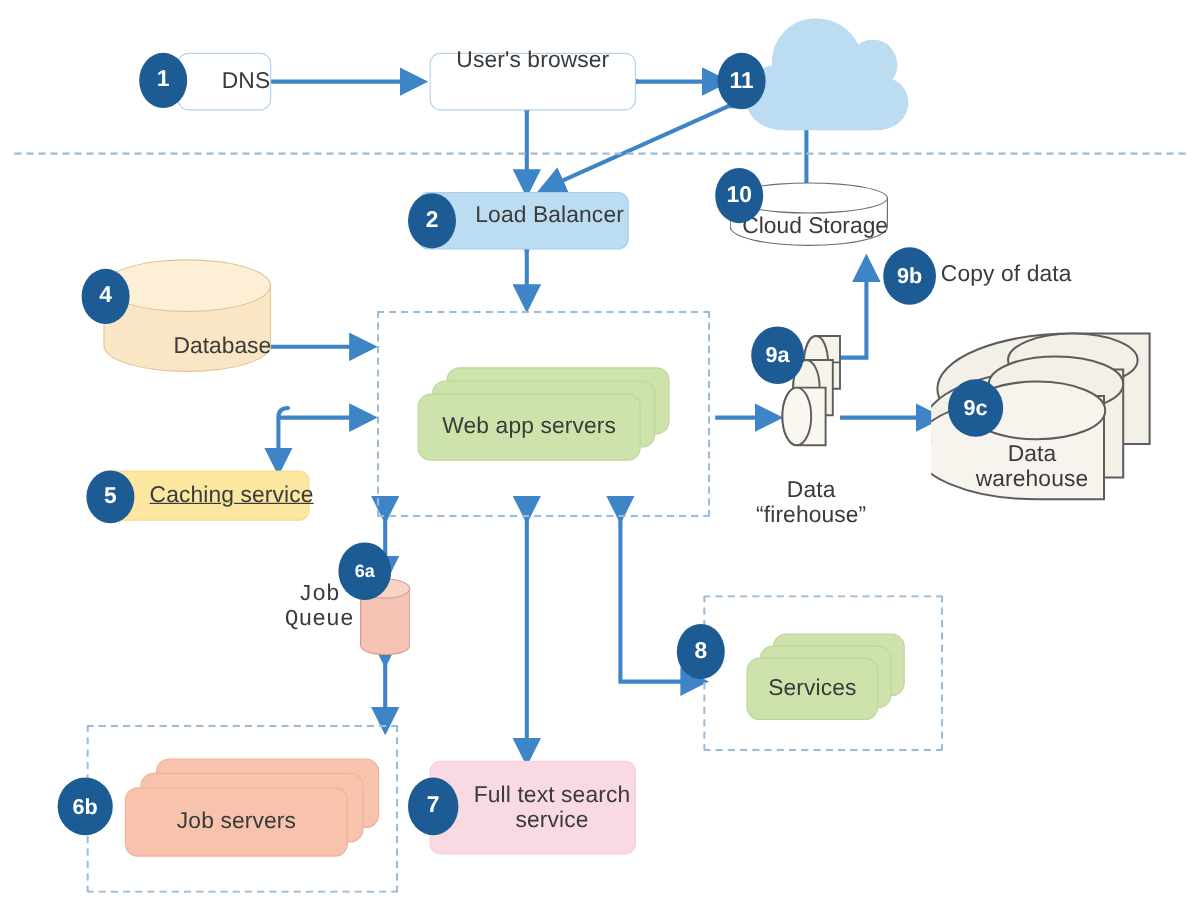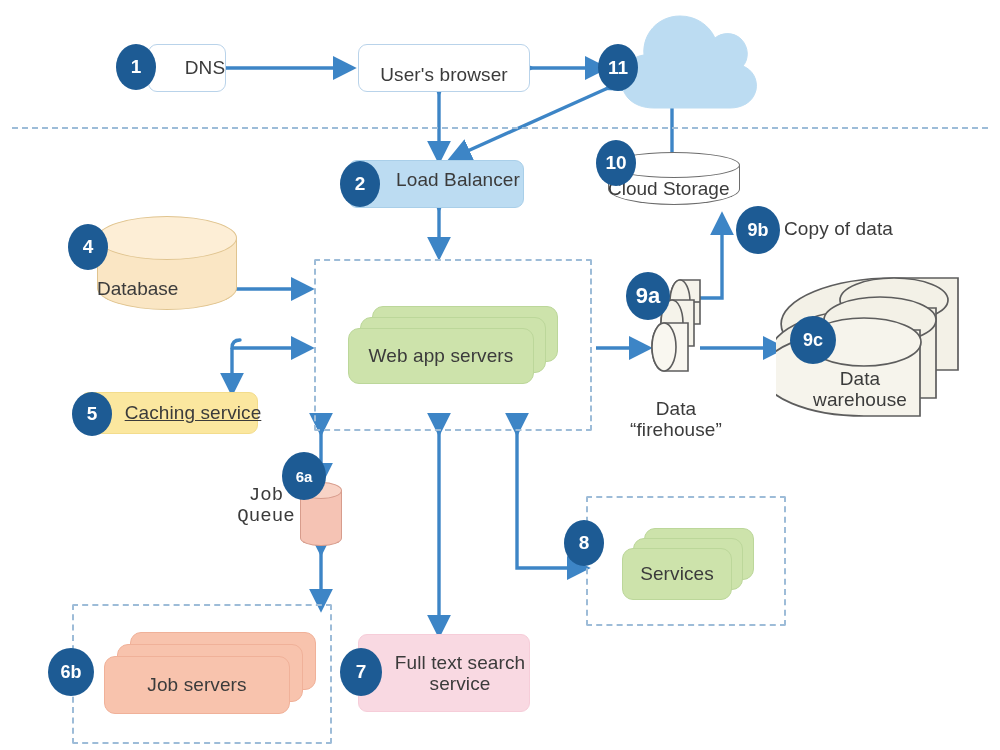--- a/index.html
+++ b/index.html
@@ -38,21 +38,21 @@
   .badge{
     position:absolute;display:flex;align-items:center;justify-content:center;
     background:#1d5b94;color:#ffffff;font-weight:bold;
     border-radius:50%;z-index:30;
   }
 
   
   .cyl{position:absolute;}
   .cyl .body{position:absolute;left:0;right:0;box-sizing:border-box;}
   .cyl .top{position:absolute;left:0;right:0;box-sizing:border-box;border-radius:50%;}
-  .cyl .txt{position:absolute;left:0;right:0;text-align:left;color:#3b3b3b;font-size:19px;}
+  .cyl .txt{position:absolute;left:0;right:0;text-align:right;color:#3b3b3b;font-size:19px;}
 
   .cloud{position:absolute;}
 </style>
 </head>
 <body>
 
 <div id="stage">
 
   <svg id="wires" viewBox="0 0 1000 750">
     <defs>
@@ -99,40 +99,40 @@
     </g>
   </svg>
 
   <div class="divider" style="left:12px;top:127px;width:976px;"></div>
 
   <div class="node rrect rr-white" style="left:148px;top:44px;width:78px;height:48px;"></div>
   <div class="lbl" style="left:148px;top:44px;width:78px;height:48px;padding-left:18px;">DNS</div>
   <div class="badge" style="left:116px;top:44px;width:40px;height:46px;font-size:19px;">1</div>
 
   <div class="node rrect rr-white" style="left:358px;top:44px;width:172px;height:48px;"></div>
-  <div class="lbl" style="left:358px;top:56px;width:172px;height:37px;">User's browser</div>
+  <div class="lbl" style="left:358px;top:32px;width:172px;height:37px;">User's browser</div>
 
   <svg class="cloud" style="left:610px;top:4px;width:150px;height:118px;" viewBox="0 0 150 118">
     <path d="M44,104 C22,104 10,90 12,74 C13,60 24,52 34,51 C32,30 48,12 70,12 C86,12 99,21 105,34
              C112,28 124,28 131,35 C139,43 139,55 133,62 C143,66 148,76 146,86 C143,99 131,104 120,104 Z" fill="#bcdcf2" stroke="#bcdcf2" stroke-width="1"></path>
   </svg>
   <div class="badge" style="left:598px;top:44px;width:40px;height:47px;font-size:19px;">11</div>
 
   <div class="node rrect rr-lb" style="left:348px;top:160px;width:176px;height:48px;"></div>
   <div class="lbl" style="left:348px;top:160px;width:176px;height:40px;padding-left:22px;">Load Balancer</div>
   <div class="badge" style="left:340px;top:161px;width:40px;height:46px;font-size:19px;">2</div>
 
   <div class="cyl" style="left:608px;top:152px;width:132px;height:66px;">
     <div class="body" style="top:13px;height:40px;background:#ffffff;border-left:1.5px solid #6d6d6d;border-right:1.5px solid #6d6d6d;border-bottom:1.5px solid #6d6d6d;border-radius:0 0 66px 66px/0 0 16px 16px;"></div>
     <div class="top" style="top:0px;height:26px;background:#ffffff;border:1.5px solid #6d6d6d;"></div>
     <div class="txt" style="top:26px;">Cloud Storage</div>
   </div>
   <div class="badge" style="left:596px;top:140px;width:40px;height:46px;font-size:19px;">10</div>
 
-  <div class="cyl" style="left:97px;top:216px;width:140px;height:120px;">
+  <div class="cyl" style="left:86px;top:216px;width:140px;height:120px;">
     <div class="body" style="top:22px;height:72px;background:#fae6c4;border-left:1.5px solid #e0c48f;border-right:1.5px solid #e0c48f;border-bottom:1.5px solid #e0c48f;border-radius:0 0 70px 70px/0 0 22px 22px;"></div>
     <div class="top" style="top:0px;height:44px;background:#fdeed6;border:1.5px solid #e0c48f;"></div>
     <div class="txt" style="top:62px;">Database</div>
   </div>
   <div class="badge" style="left:68px;top:224px;width:40px;height:46px;font-size:19px;">4</div>
 
   <div class="node rrect rr-cache" style="left:80px;top:392px;width:178px;height:42px;"></div>
   <div class="lbl" style="left:80px;top:392px;width:178px;height:42px;padding-left:24px;text-decoration:underline;">Caching service</div>
   <div class="badge" style="left:72px;top:392px;width:40px;height:44px;font-size:19px;">5</div>
 
@@ -156,21 +156,21 @@
         <ellipse cx="28" cy="47" rx="11" ry="23"></ellipse>
       </g>
       <g fill="#f9f7f0" stroke="#5d5d5d" stroke-width="1.6">
         <path d="M20,47 h24 v48 h-24 a12,24 0 0 1 0,-48 z"></path>
         <ellipse cx="20" cy="71" rx="12" ry="24"></ellipse>
       </g>
     </svg>
   </div>
   <div class="lbl" style="left:610px;top:398px;width:132px;height:50px;align-items:flex-start;">Data
 “firehouse”</div>
-  <div class="badge" style="left:626px;top:272px;width:44px;height:48px;font-size:22px;">9a</div>
+  <div class="badge" style="left:626px;top:272px;width:44px;height:48px;font-size:18px;">9a</div>
 
   <div class="badge" style="left:736px;top:206px;width:44px;height:48px;font-size:18px;">9b</div>
   <div class="lbl" style="left:784px;top:208px;width:150px;height:42px;justify-content:flex-start;">Copy of data</div>
 
   <div class="node" style="left:776px;top:262px;width:200px;height:166px;">
     <svg viewBox="0 0 200 166" style="width:200px;height:166px;">
       <g fill="#f3f1e7" stroke="#5d5d5d" stroke-width="1.7">
         <path d="M88,22 h64 v92 h-64 a54,22 0 0 1 0,-92 z" transform="translate(30,-6)"></path>
         <ellipse cx="118" cy="38" rx="54" ry="22"></ellipse>
       </g>

